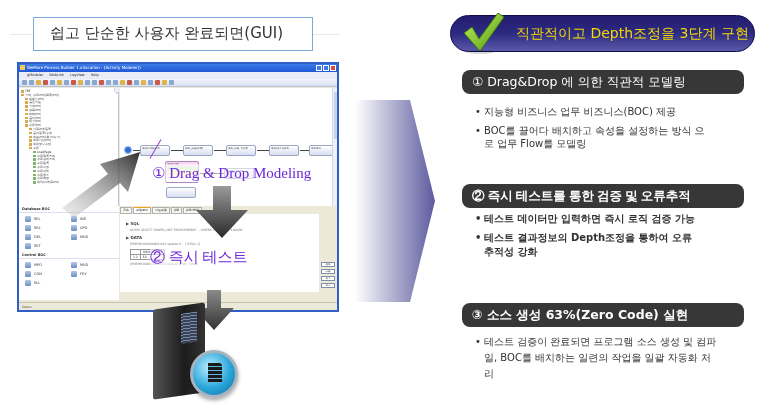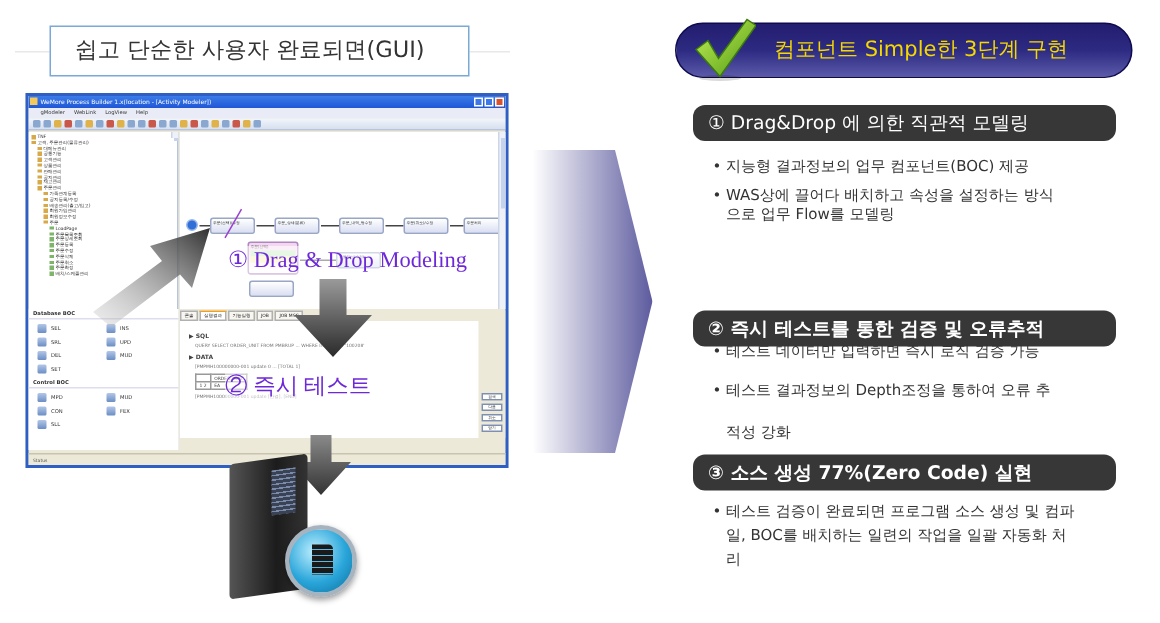--- a/index.html
+++ b/index.html
@@ -90,27 +90,27 @@
     border-radius: 19px; background: linear-gradient(#241d6f, #2c2a82 50%, #5b59a8);
     border: 1px solid #0f0b4f; color: #f5d800; font-size: 14px; line-height: 35px; padding-left: 65px;
   }
   .check { position: absolute; left: 462px; top: 11px; width: 42px; height: 44px; }
 
   .sec-head {
     position: absolute; left: 462px; width: 282px; height: 24px; border-radius: 8px;
     background: #373737; color: #fff; font-size: 12.5px; line-height: 24px; padding-left: 10px; font-weight: bold;
   }
   .sec-head.s1 { top: 70px; font-weight: normal; }
-  .sec-head.s2 { top: 207px; }
+  .sec-head.s2 { top: 184px; font-family: Liberation Serif, serif; }
   .sec-head.s3 { top: 303px; }
   .bullets { position: absolute; left: 475px; font-size: 10px; color: #333; line-height: 13px; }
   .bullets li { list-style: none; position: relative; padding-left: 9px; margin-bottom: 6px; }
   .bullets li::before { content: "•"; position: absolute; left: 0; top: 0; }
   .b1 { top: 105px; }
-  .b2 { top: 228px; }
+  .b2 { top: 212px; font-weight: bold; }
   .b3 { top: 334px; }
 </style>
 </head>
 <body>
 
 <div class="gui-title-line"></div>
 <div class="gui-title">쉽고 단순한 사용자 완료되면(GUI)</div>
 
 <div class="win">
   <div class="win-titlebar">
@@ -334,40 +334,40 @@
 <svg class="chevron" viewBox="0 0 80 202">
   <defs>
       <linearGradient id="gc" x1="0" y1="0" x2="1" y2="0">
         <stop offset="0" stop-color="#ffffff"></stop>
         <stop offset="1" stop-color="#5d5b9e"></stop>
       </linearGradient>
     </defs>
   <polygon points="0,0 55,0 80,101 55,202 0,202" fill="url(#gc)"></polygon>
 </svg>
 
-<div class="banner">컴포넌트 Simple한 3단계 구현</div>
+<div class="banner">직관적이고 Depth조정을 3단계 구현</div>
 <svg class="check" viewBox="0 0 42 44">
   <defs>
       <linearGradient id="gk" x1="0" y1="0" x2="1" y2="1">
         <stop offset="0" stop-color="#c6f05a"></stop>
         <stop offset="1" stop-color="#4f9a12"></stop>
       </linearGradient>
     </defs>
   <ellipse cx="18" cy="41" rx="14" ry="2" fill="#000" opacity="0.15"></ellipse>
   <path d="M2,22 L10,16 L17,28 L36,2 L42,6 L18,40 Z" fill="url(#gk)" stroke="#3d7a0e" stroke-width="1"></path>
 </svg>
 
 <div class="sec-head s1">① Drag&amp;Drop 에 의한  직관적 모델링</div>
 <ul class="bullets b1">
-  <li>지능형 결과정보의 업무 컴포넌트(BOC) 제공</li>
-  <li style="width:235px">WAS상에 끌어다 배치하고 속성을 설정하는 방식 으로 업무 Flow를 모델링</li>
+  <li>지능형 비즈니스 업무 비즈니스(BOC) 제공</li>
+  <li style="width:235px">BOC를 끌어다 배치하고 속성을 설정하는 방식 으로 업무 Flow를 모델링</li>
 </ul>
 
 <div class="sec-head s2">② 즉시 테스트를 통한 검증 및 오류추적</div>
 <ul class="bullets b2">
   <li>테스트 데이터만 입력하면 즉시 로직 검증 가능</li>
-  <li style="width:230px;line-height:28px">테스트 결과정보의 Depth조정을 통하여 오류 추적성 강화</li>
+  <li style="width:230px;line-height:14px">테스트 결과정보의 Depth조정을 통하여 오류 추적성 강화</li>
 </ul>
 
-<div class="sec-head s3">③ 소스 생성 77%(Zero Code) 실현</div>
+<div class="sec-head s3">③ 소스 생성 63%(Zero Code) 실현</div>
 <ul class="bullets b3">
   <li style="width:245px;line-height:16px">테스트 검증이 완료되면 프로그램 소스 생성 및 컴파일, BOC를 배치하는 일련의 작업을 일괄 자동화 처리</li>
 </ul>
 
 </body></html>

